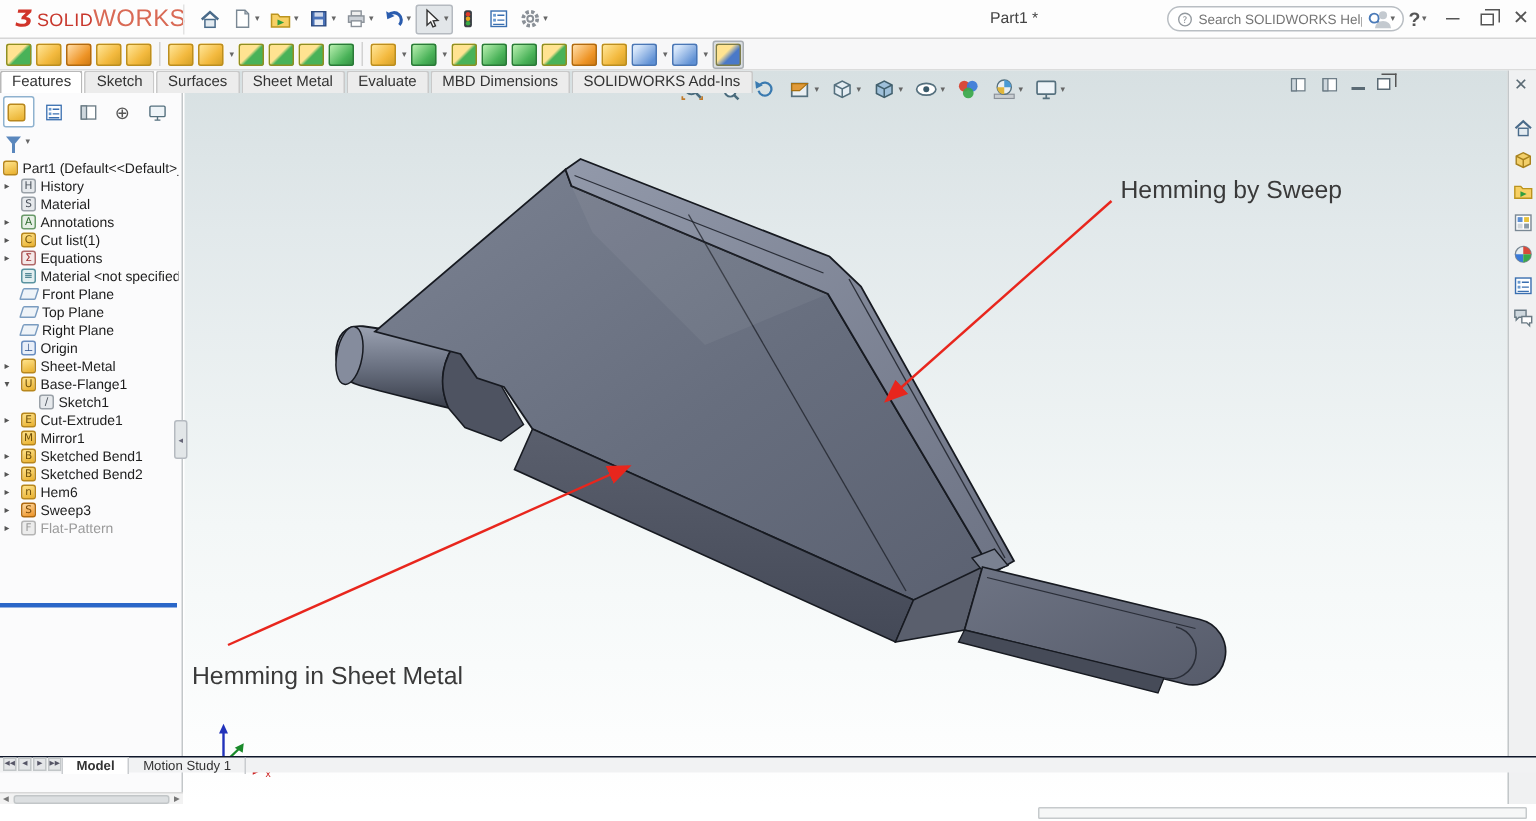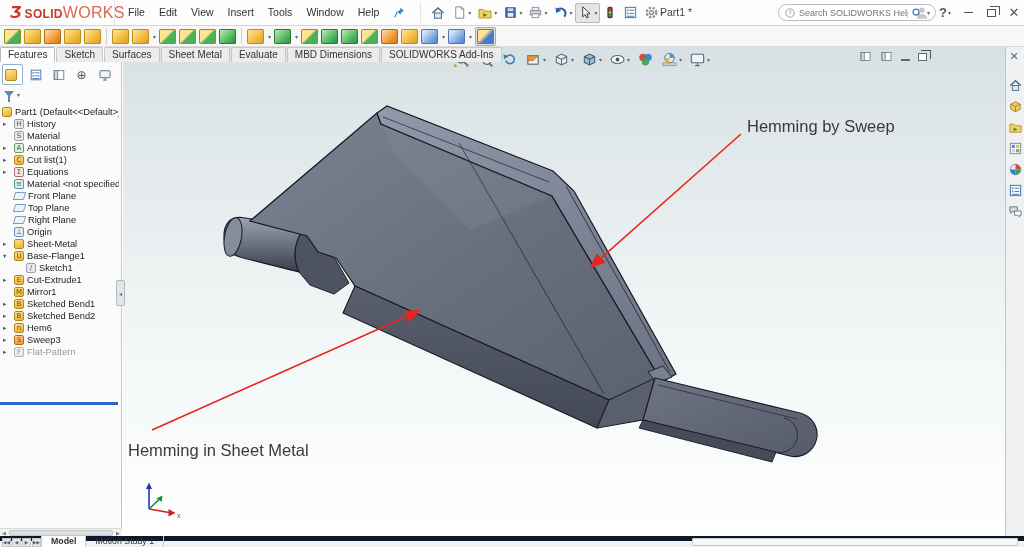--- a/index.html
+++ b/index.html
@@ -5,21 +5,21 @@
   *{margin:0;padding:0;box-sizing:border-box}
   html,body{width:1024px;height:547px;overflow:hidden}
   body{position:relative;font-family:"Liberation Sans",sans-serif;font-size:11px;color:#222;background:#fff}
   .abs{position:absolute}
   .glyph{font-family:"DejaVu Sans",sans-serif}
 
   
   .titlebar{left:0;top:0;width:1024px;height:26px;background:#fdfdfd;border-bottom:1px solid #d6d6d6;display:flex;align-items:center}
   .logo{display:flex;align-items:baseline;margin-left:10px;width:104px;flex:none}
   .logo .ds{font-family:"DejaVu Sans",sans-serif;font-style:italic;font-weight:bold;color:#d1342a;font-size:15px;margin-right:3px}
-  .logo .solid{font-weight:bold;color:#c8372c;font-size:12px;letter-spacing:.3px}
+  .logo .solid{font-weight:normal;color:#c8372c;font-size:12px;letter-spacing:.3px}
   .logo .works{color:#d96a55;font-size:16px;letter-spacing:.3px}
   .menubar{display:flex;align-items:center;border-left:1px solid #e3e3e3;padding-left:6px;height:100%}
   .menuitem{padding:0 7px;font-size:10.5px;color:#333;line-height:25px;cursor:default}
   .pinbtn{width:18px;height:18px;display:flex;align-items:center;justify-content:center;margin:0 4px}
   .qat{display:flex;align-items:center;margin-left:8px;border-left:1px solid #e3e3e3;padding-left:6px}
   .qbtn{height:20px;display:flex;align-items:center;justify-content:center;padding:0 2px;border-radius:2px;border:1px solid transparent}
   .qbtn.pressed{background:#e2e6e9;border-color:#b5bac0}
   .caret{font-family:"DejaVu Sans",sans-serif;font-size:6px;color:#666;margin-left:1px}
   .doctitle{position:absolute;left:660px;top:0;line-height:25px;font-size:10.5px;color:#444}
   .searchpill{position:absolute;left:778px;top:4px;width:158px;height:17px;border:1px solid #b9bec3;border-radius:9px;background:#fff;display:flex;align-items:center;padding:0 5px;gap:3px}
@@ -86,21 +86,21 @@
   .scrarrow{width:8px;height:8px;font-size:5px;line-height:8px;text-align:center;color:#777;font-family:"DejaVu Sans",sans-serif}
   .scrthumb{flex:1;height:6px;background:#dcdfe1;border:1px solid #c2c6c8;border-radius:2px;margin:0 1px}
   .splitter{left:116px;top:280px;width:9px;height:26px;background:#e2e6e8;border:1px solid #b5bac0;border-radius:2px;display:flex;align-items:center;justify-content:center;font-size:6px;color:#667;z-index:7;font-family:"DejaVu Sans",sans-serif}
 
   
   .taskpane{left:1005px;top:47px;width:19px;height:489px;background:#f0f1f2;border-left:1px solid #c3c7c9;z-index:6}
   .tpbtn{width:17px;height:17px;margin:4px auto 0;display:flex;align-items:center;justify-content:center}
   .tpbtn:first-child{margin-top:30px}
 
   
-  .bottombar{left:0;top:536px;width:1024px;height:11px;background:#f1f2f3;border-top:5px solid #0f172a;display:flex;align-items:flex-end;z-index:8}
+  .bottombar{left:0;top:504px;width:1024px;height:11px;background:#f1f2f3;border-top:1px solid #0f172a;display:flex;align-items:flex-start;z-index:8}
   .navcluster{display:flex;gap:1px;margin-left:2px}
   .navbtn{width:9px;height:9px;background:#e4e6e8;border:1px solid #c2c6c8;font-size:4.5px;line-height:7px;text-align:center;color:#556;font-family:"DejaVu Sans",sans-serif}
   .btab{height:11px;line-height:10px;padding:0 9px;font-size:8.8px;color:#333;border-right:1px solid #c9cccf}
   .btab.active{background:#fff;font-weight:bold;border-left:1px solid #c9cccf}
   .statusinset{position:absolute;left:692px;top:537.5px;width:326px;height:8px;background:#f6f7f7;border:1px solid #c6cacc;border-radius:1px;z-index:9}
 
   .ic{display:block}
 </style>
 </head>
 <body>
@@ -243,34 +243,20 @@
         <path d="M7 7.5 h7 v4.5 h-1.5 v2 l-2 -2 H7 Z" fill="#fff" stroke="#6a7a84"></path>
       </symbol>
   </defs>
 </svg>
 
 <div class="abs titlebar">
   <div class="logo">
     <span class="ds">Ʒ</span>
       <span class="solid">SOLID</span>
       <span class="works">WORKS</span>
-  </div>
-  <div class="menubar">
-    <span class="menuitem">File</span>
-    <span class="menuitem">Edit</span>
-    <span class="menuitem">View</span>
-    <span class="menuitem">Insert</span>
-    <span class="menuitem">Tools</span>
-    <span class="menuitem">Window</span>
-    <span class="menuitem">Help</span>
-    <span class="pinbtn">
-        <svg class="ic" width="13" height="13">
-          <use href="#s-pin"></use>
-        </svg>
-      </span>
   </div>
   <div class="qat">
     <span class="qbtn">
         <svg class="ic" width="16" height="16">
           <use href="#s-home"></use>
         </svg>
       </span>
     <span class="qbtn">
         <svg class="ic" width="15" height="15">
           <use href="#s-doc"></use>

